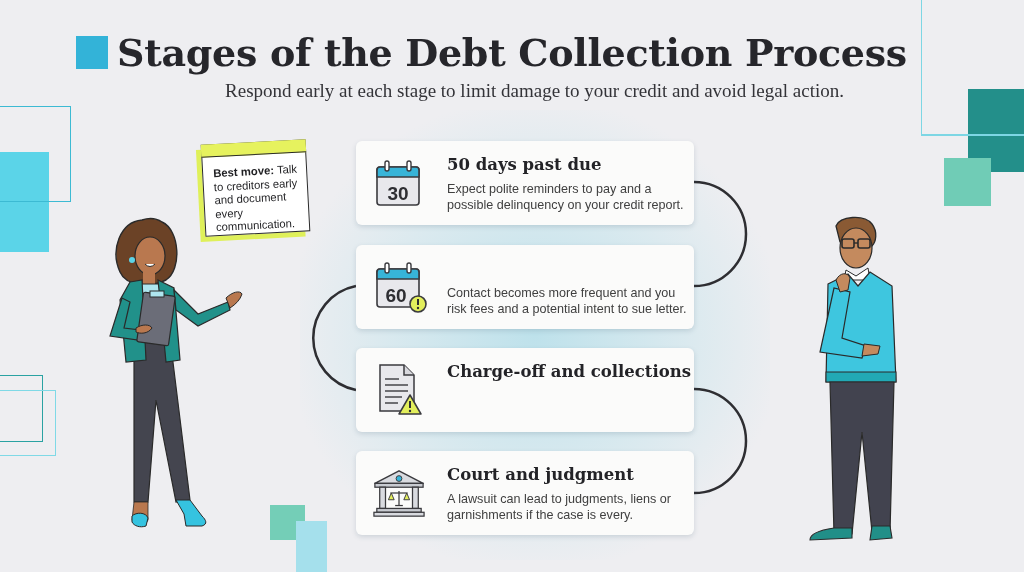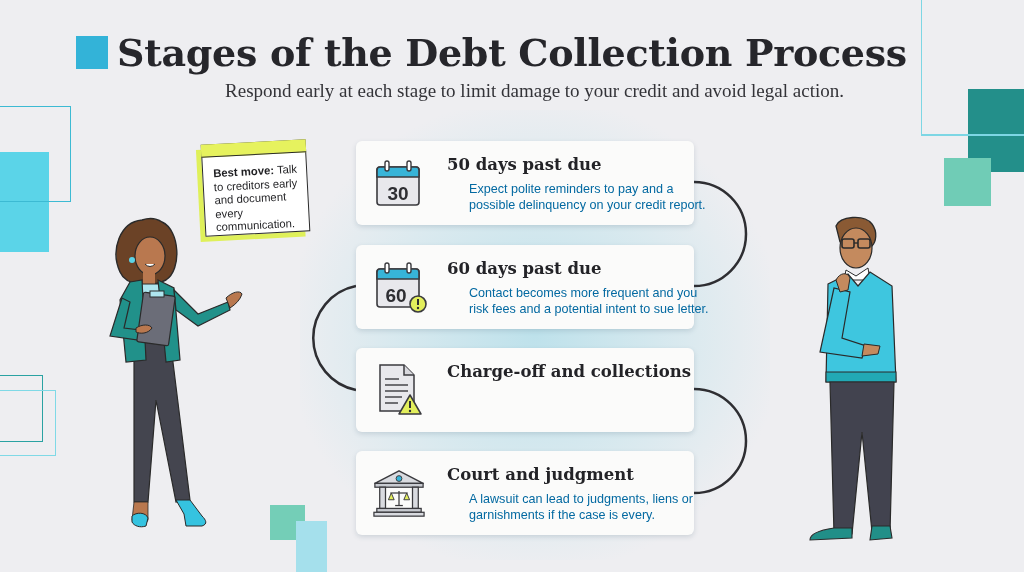--- a/index.html
+++ b/index.html
@@ -30,21 +30,21 @@
     box-shadow: 0 2px 5px rgba(60,90,110,0.18);
   }
   .card .icon { position: absolute; left: 18px; top: 16px; width: 48px; height: 52px; }
   .card .c-title {
     position: absolute; left: 91px; top: 14px;
     font-family: "DejaVu Serif", serif; font-weight: bold; font-size: 16.5px; color: #232327;
     white-space: nowrap;
   }
   .card .c-desc {
     position: absolute; left: 91px; top: 40px; width: 240px;
-    font-size: 12.6px; line-height: 16px; color: #0369a1; margin-left: 22px;
+    font-size: 12.6px; line-height: 16px; color: #404040;
   }
   .note {
     position: absolute; left: 203px; top: 142px; width: 105px; height: 92px;
     background: #fff; border: 1.5px solid #2a2a2a;
     transform: rotate(-3deg);
     box-shadow: -5px 5px 0 #dff05a;
   }
   .note .tape {
     position: absolute; left: -1px; top: -1px; right: -1px; height: 13px;
     background: #e6f25e; border-bottom: 1.5px solid #2a2a2a;
@@ -97,21 +97,20 @@
   <svg class="icon" viewBox="0 0 56 56" style="width:56px;height:56px;top:14px;">
     <rect x="3" y="10" width="42" height="38" rx="3" fill="#e8e8ec" stroke="#3a3a3e" stroke-width="1.6"></rect>
     <path d="M3 13 a3 3 0 0 1 3 -3 h36 a3 3 0 0 1 3 3 v7 h-42 z" fill="#37b4d8" stroke="#3a3a3e" stroke-width="1.6"></path>
     <rect x="11" y="4" width="4" height="10" rx="2" fill="#fff" stroke="#3a3a3e" stroke-width="1.4"></rect>
     <rect x="33" y="4" width="4" height="10" rx="2" fill="#fff" stroke="#3a3a3e" stroke-width="1.4"></rect>
     <text x="22" y="43" text-anchor="middle" font-family="Liberation Sans, sans-serif" font-weight="bold" font-size="19" fill="#2e2e32">60</text>
     <circle cx="44" cy="45" r="8" fill="#e3ef5c" stroke="#3a3a3e" stroke-width="1.6"></circle>
     <rect x="43" y="40" width="2" height="6" fill="#2e2e32"></rect>
     <circle cx="44" cy="49" r="1.2" fill="#2e2e32"></circle>
   </svg>
-  <div class="c-title">60 days past due</div>
   <div class="c-desc">Contact becomes more frequent and you risk fees and a potential intent to sue letter.</div>
 </div>
 
 <div class="card" style="top:348px;text-align:center;">
   <svg class="icon" viewBox="0 0 56 56" style="width:56px;height:56px;top:14px;">
     <path d="M6 3 h24 l10 10 v36 h-34 z" fill="#e8e8ec" stroke="#3a3a3e" stroke-width="1.5"></path>
     <path d="M30 3 v10 h10" fill="#d8d8dd" stroke="#3a3a3e" stroke-width="1.5"></path>
     <line x1="11" y1="17" x2="25" y2="17" stroke="#3a3a3e" stroke-width="1.4"></line>
     <line x1="11" y1="23" x2="34" y2="23" stroke="#3a3a3e" stroke-width="1.4"></line>
     <line x1="11" y1="29" x2="34" y2="29" stroke="#3a3a3e" stroke-width="1.4"></line>

